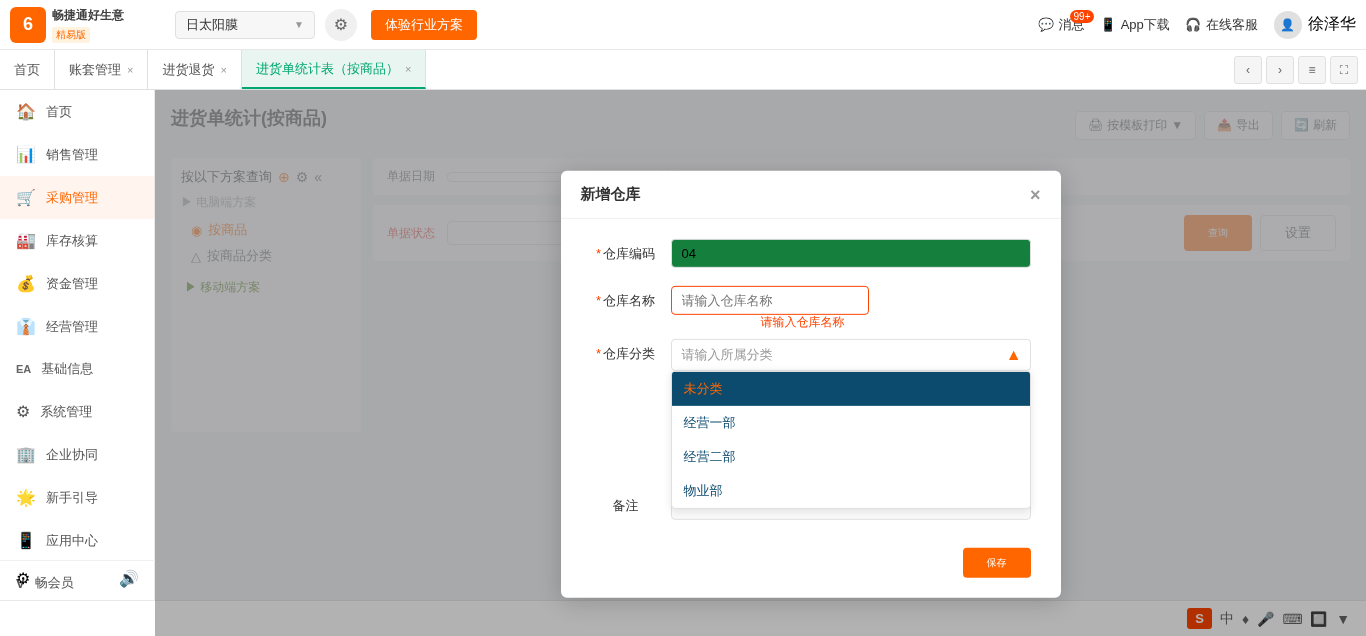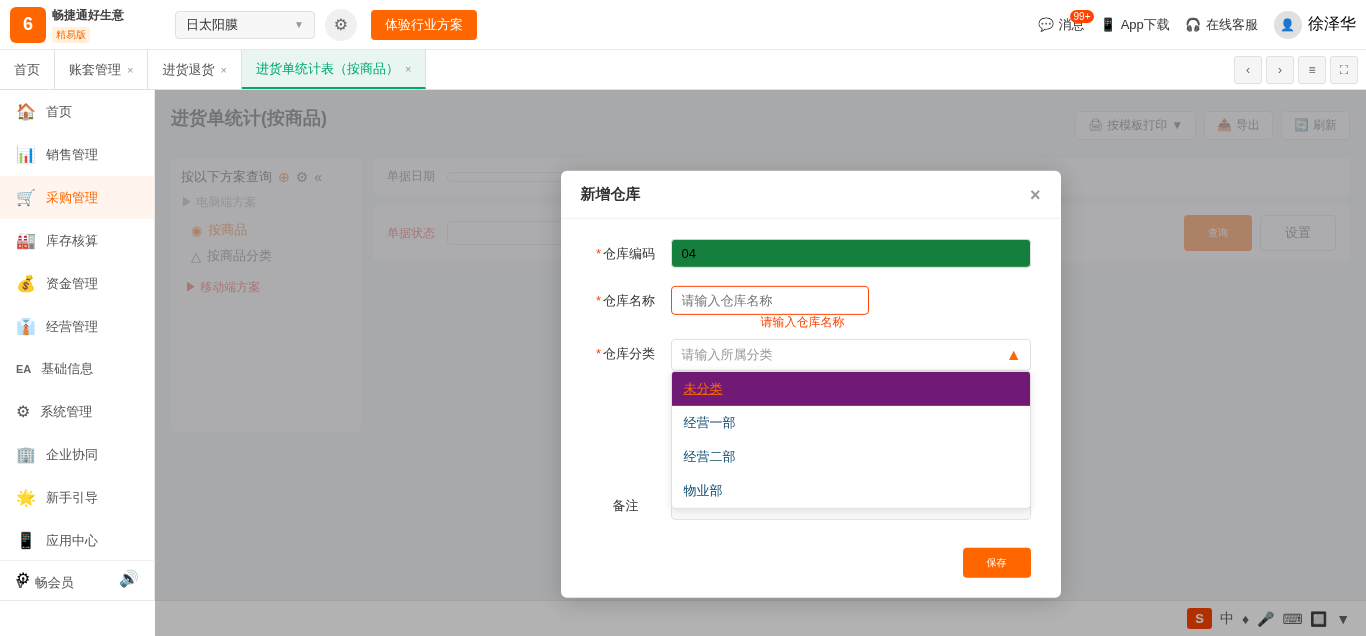--- a/index.html
+++ b/index.html
@@ -312,21 +312,21 @@
       box-shadow: 0 2px 8px rgba(0,0,0,0.1);
       z-index: 300;
       overflow: hidden;
     }
     .dropdown-item {
       padding: 8px 12px;
       font-size: 13px;
       color: #0c4a6e;
       cursor: pointer;
     }
-    .dropdown-item.highlighted { background: #701a75; color: #ff6600; text-decoration: underline; }
+    .dropdown-item.highlighted { background: #0c4a6e; color: #ff6600; }
     .modal-footer {
       display: flex;
       justify-content: flex-end;
       padding: 0 30px;
       gap: 10px;
     }
     .btn-save {
       background: #ff6600;
       color: #fff;
       border: none;
@@ -538,21 +538,21 @@
           </div>
           <div style="font-size:12px;color:#aaa;margin-bottom:6px;">▶ <span>电脑端方案</span></div>
           <div style="display:flex;align-items:center;gap:6px;padding:4px 10px;font-size:13px;color:#ff6600;">
             <span style="color:#ff6600;">◉</span>
             <span>按商品</span>
           </div>
           <div style="display:flex;align-items:center;gap:6px;padding:4px 10px;font-size:13px;color:#666;">
             <span>△</span>
             <span>按商品分类</span>
           </div>
-          <div style="font-size:12px;color:#ef4444;margin-top:6px;padding:4px 4px;">▶ <span>移动端方案</span></div>
+          <div style="font-size:12px;color:#4d7c0f;margin-top:6px;padding:4px 4px;">▶ <span>移动端方案</span></div>
         </div>
 
         <div style="flex:1;">
           <div style="background:#fff;border-radius:4px;padding:10px 14px;margin-bottom:10px;">
             <div style="display:flex;align-items:center;gap:12px;font-size:12px;">
               <span style="color:#666;">单据日期</span>
               <div style="border:1px solid #e0e0e0;border-radius:4px;padding:4px 8px;width:200px;color:#aaa;font-size:12px;"></div>
               <span style="color:#666;">付款</span>
               <div style="border:1px solid #e0e0e0;border-radius:4px;padding:4px 8px;width:100px;color:#aaa;font-size:12px;"></div>
             </div>

